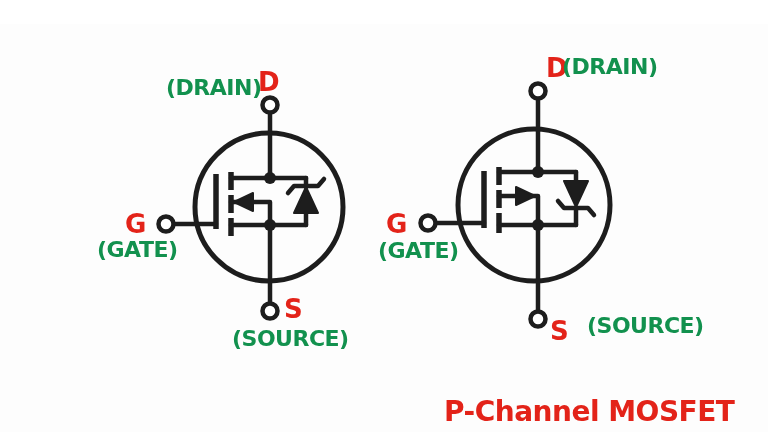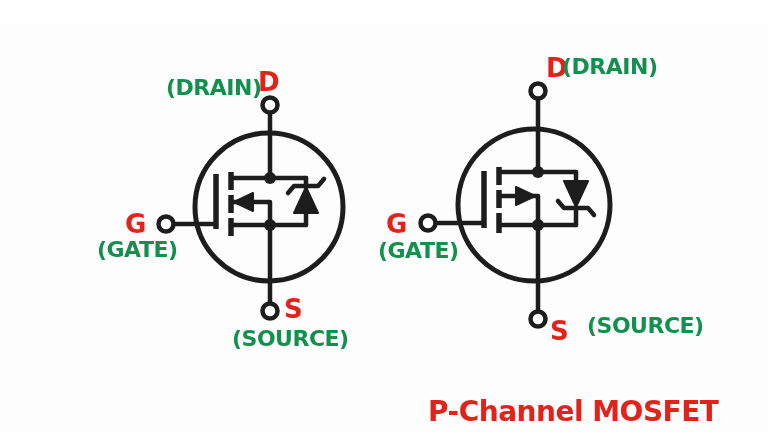--- a/index.html
+++ b/index.html
@@ -101,15 +101,15 @@
   <span class="lbl green" style="left:97px;top:215px">(GATE)</span>
   <span class="lbl red" style="left:284px;top:272px">S</span>
   <span class="lbl green" style="left:232px;top:304px">(SOURCE)</span>
 
   <span class="lbl red" style="left:546px;top:31px">D</span>
   <span class="lbl green" style="left:562px;top:32px">(DRAIN)</span>
   <span class="lbl red" style="left:386px;top:187px">G</span>
   <span class="lbl green" style="left:378px;top:216px">(GATE)</span>
   <span class="lbl red" style="left:550px;top:294px">S</span>
   <span class="lbl green" style="left:587px;top:291px">(SOURCE)</span>
-  <span class="title" style="left:428px;top:374px">P-Channel MOSFET</span>
+  <span class="title" style="left:444px;top:374px">P-Channel MOSFET</span>
 
 </div>
 
 </body></html>

